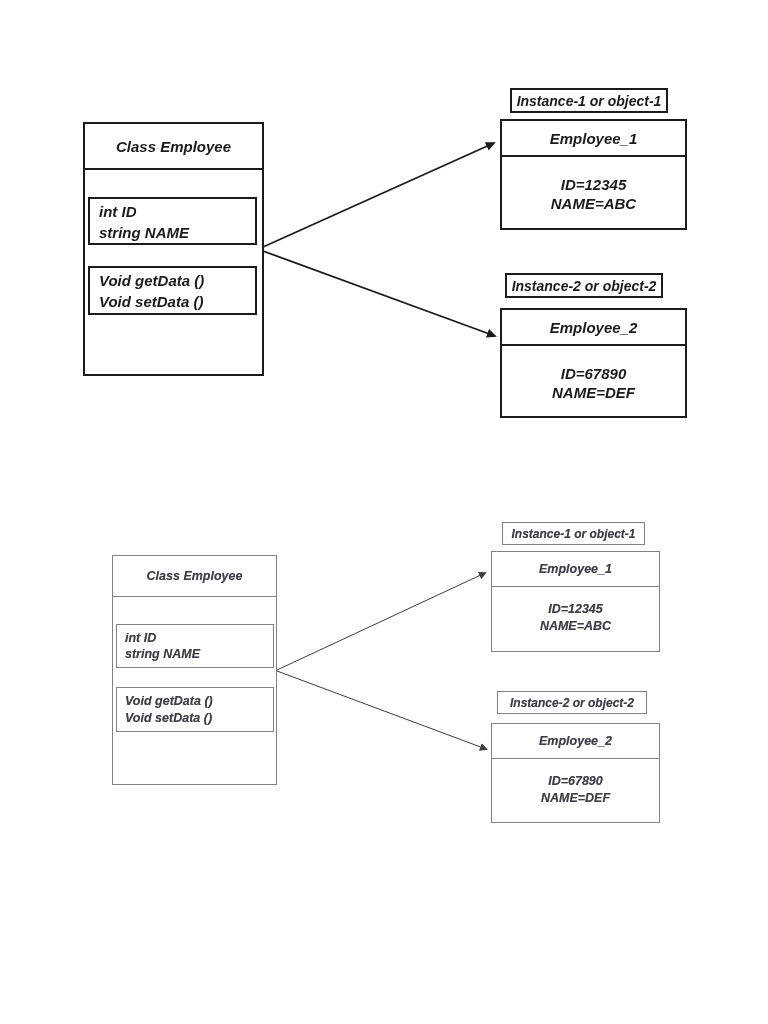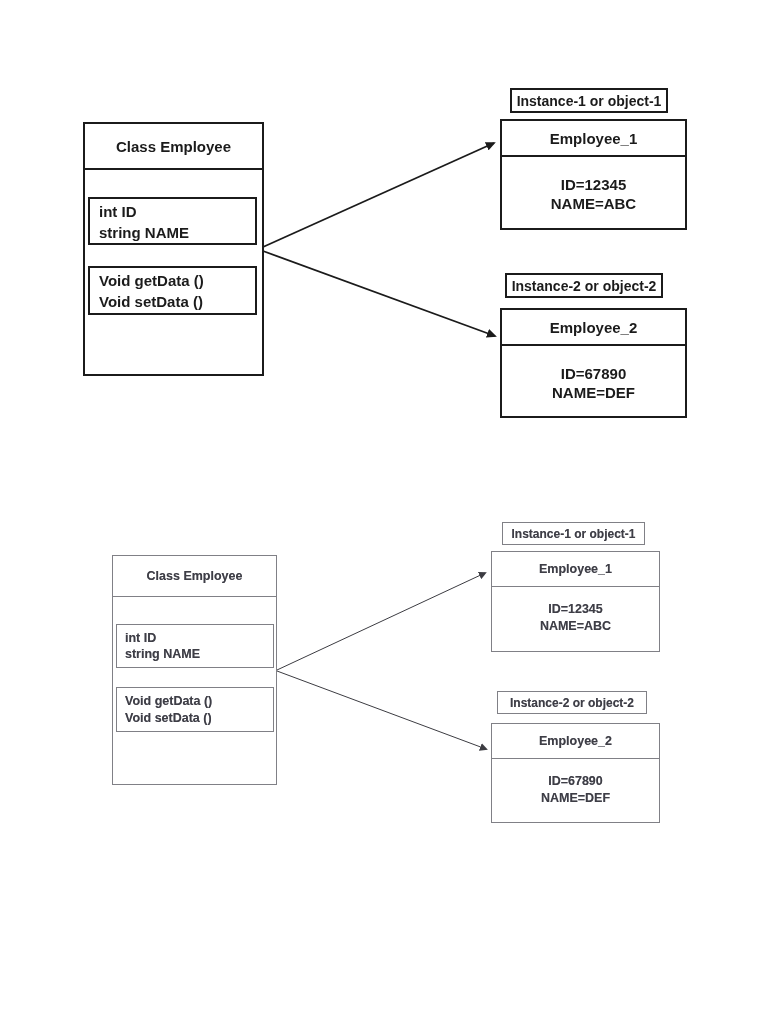--- a/index.html
+++ b/index.html
@@ -10,21 +10,21 @@
     height: 1024px;
     overflow: hidden;
     font-family: "Liberation Sans", sans-serif;
   }
   .stage {
     position: relative;
     width: 768px;
     height: 1024px;
     background: #ffffff;
   }
-  .abs { position: absolute; box-sizing: border-box; }
+  .abs { position: absolute; box-sizing: border-box; font-style: italic; }
 
   
   .t-ink { color: #1b1b1b; font-weight: bold; }
   .t-box { border: 2px solid #1b1b1b; background: #ffffff; }
   .t-class      { left: 83px;  top: 122px; width: 181px; height: 254px; }
   .t-class-hd   { left: 0; top: 0; width: 100%; height: 46px;
                   border-bottom: 2px solid #1b1b1b;
                   display: flex; align-items: center; justify-content: center;
                   font-size: 15px; }
   .t-attr-box   { left: 3px;  top: 73px;  width: 169px; height: 48px;

